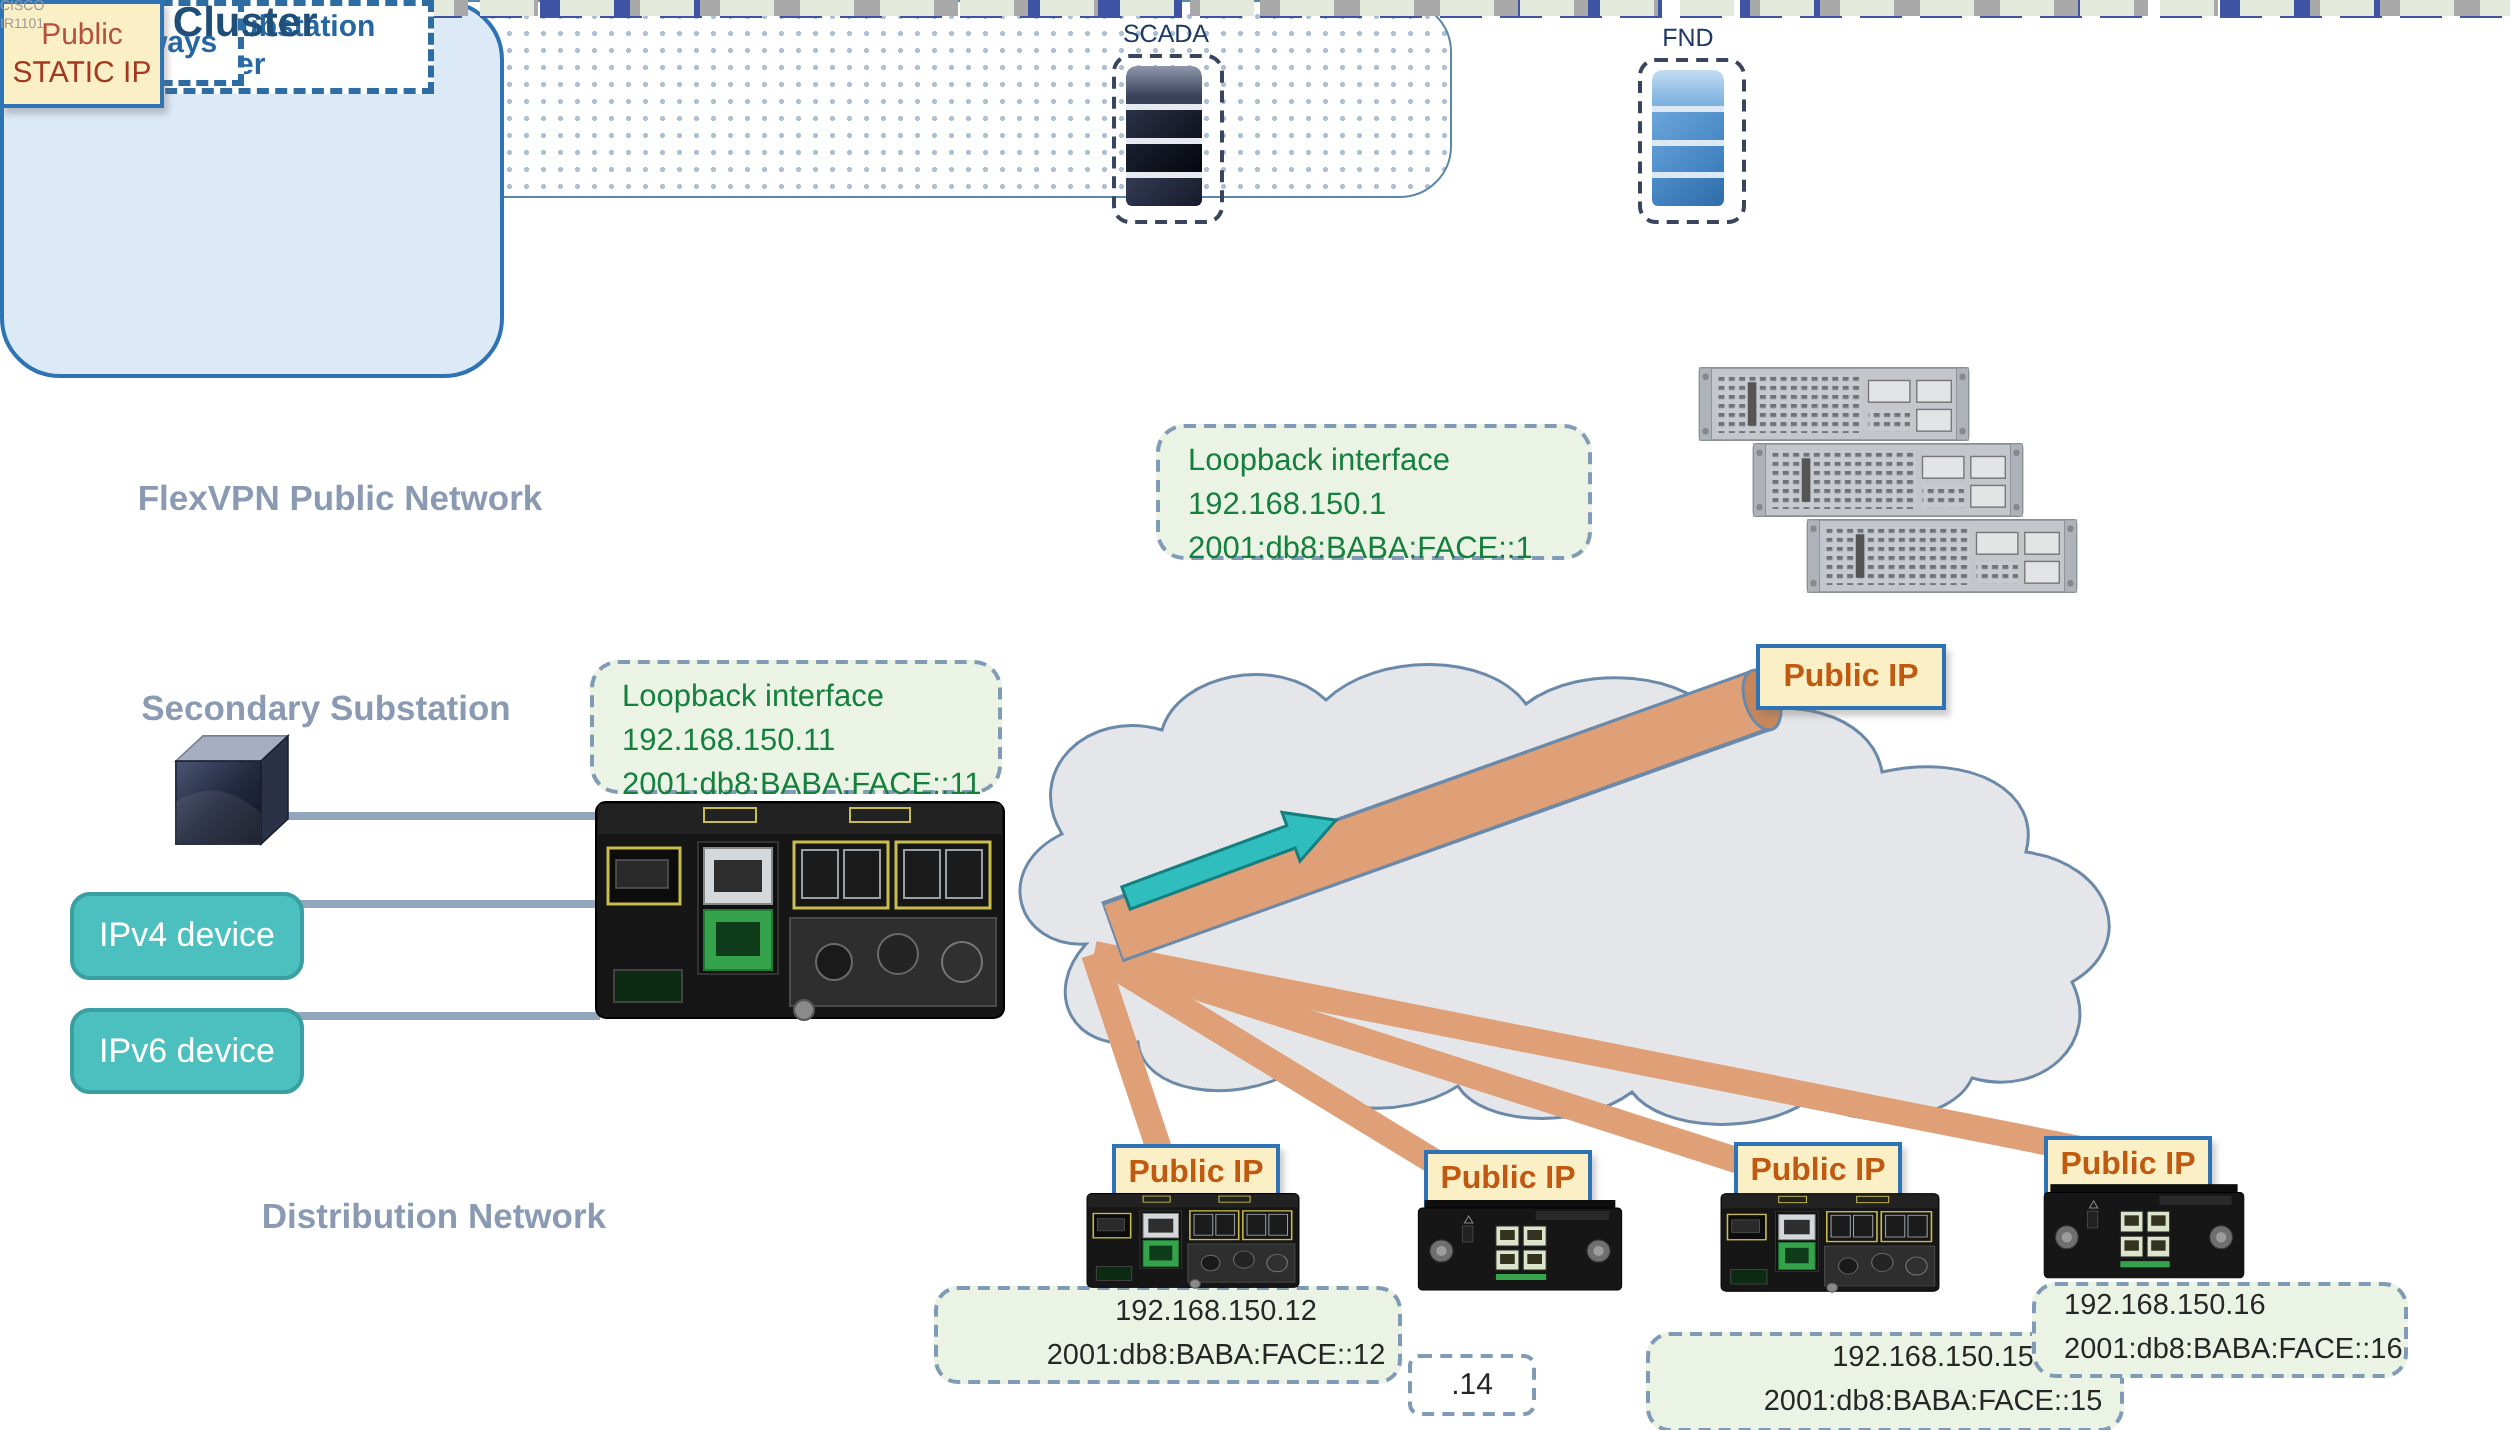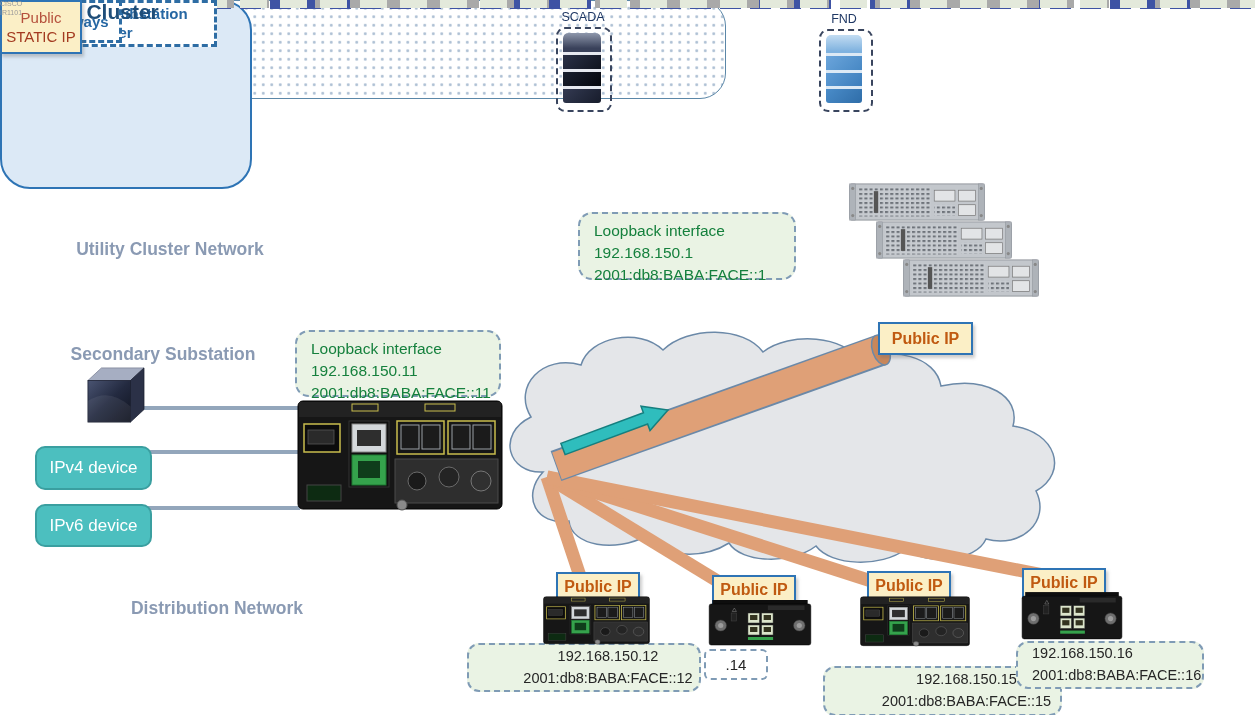--- a/index.html
+++ b/index.html
@@ -168,21 +168,21 @@
       <symbol id="rtu-cube" viewBox="0 0 64 60">
         <polygon points="4,15 48,15 62,2 18,2" fill="#A6AEC2" stroke="#7A8196" stroke-width="0.8"></polygon>
         <polygon points="48,15 62,2 62,45 48,58" fill="#2B3147" stroke="#1A1F30" stroke-width="0.8"></polygon>
         <rect x="4" y="15" width="44" height="43" fill="url(#rtuGrad)" stroke="#1A1F30" stroke-width="0.8"></rect>
         <path d="M 4 36 Q 26 22 48 42 L 48 58 L 4 58 Z" fill="rgba(255,255,255,0.07)"></path>
       </symbol>
     </defs>
   </svg>
 
   <div class="abs zone-label" style="left:30px;top:80px;width:280px;">Utility Private Network</div>
-  <div class="abs zone-label" style="left:30px;top:239px;width:280px;">Utility Cluster Network</div>
+  <div class="abs zone-label" style="left:30px;top:239px;width:280px;">FlexVPN Public Network</div>
   <div class="abs zone-label" style="left:23px;top:344px;width:280px;">Secondary Substation</div>
   <div class="abs zone-label" style="left:23px;top:598px;width:280px;text-align:right;">Distribution Network</div>
 
   <div class="abs div-blue"></div>
   <div class="abs div-gray"></div>
   <div class="abs div-green"></div>
 
   <div class="abs dso-box"></div>
   <div class="abs dso-title">DSO Headend</div>
   <div class="abs srv-label" style="left:553px;top:10px;width:60px;">SCADA</div>
@@ -295,21 +295,21 @@
   <div class="abs iplabel" style="left:467px;top:643px;width:182px;height:45px;">
     <div>192.168.150.12</div>
     <div>2001:db8:BABA:FACE::12</div>
   </div>
 
   <div class="abs pubip fc" style="left:712px;top:575px;width:80px;height:26px;">Public IP</div>
   <div class="abs dev" style="left:705px;top:598px;">
     <svg width="110" height="50" viewBox="0 0 210 100" preserveAspectRatio="none">
         <use href="#ir807"></use>
       </svg></div>
-  <div class="abs ip14 fc" style="left:704px;top:649px;width:60px;height:27px;">.14</div>
+  <div class="abs ip14 fc" style="left:704px;top:677px;width:60px;height:27px;">.14</div>
 
   <div class="abs pubip fc" style="left:867px;top:571px;width:80px;height:26px;">Public IP</div>
   <div class="abs dev" style="left:860px;top:595px;">
     <svg width="110" height="52" viewBox="0 0 206 115" preserveAspectRatio="none">
         <use href="#ir1101"></use>
       </svg></div>
   <div class="abs iplabel" style="left:823px;top:666px;width:187px;height:46px;">
     <div>192.168.150.15</div>
     <div>2001:db8:BABA:FACE::15</div>
   </div>

